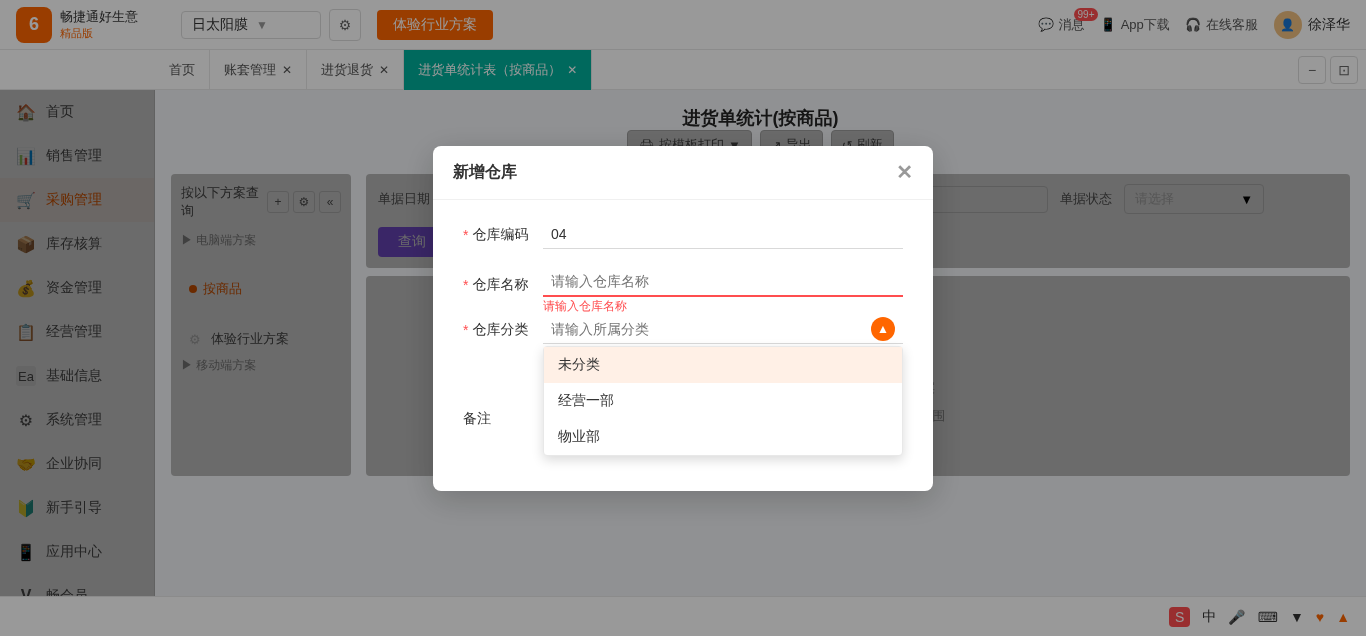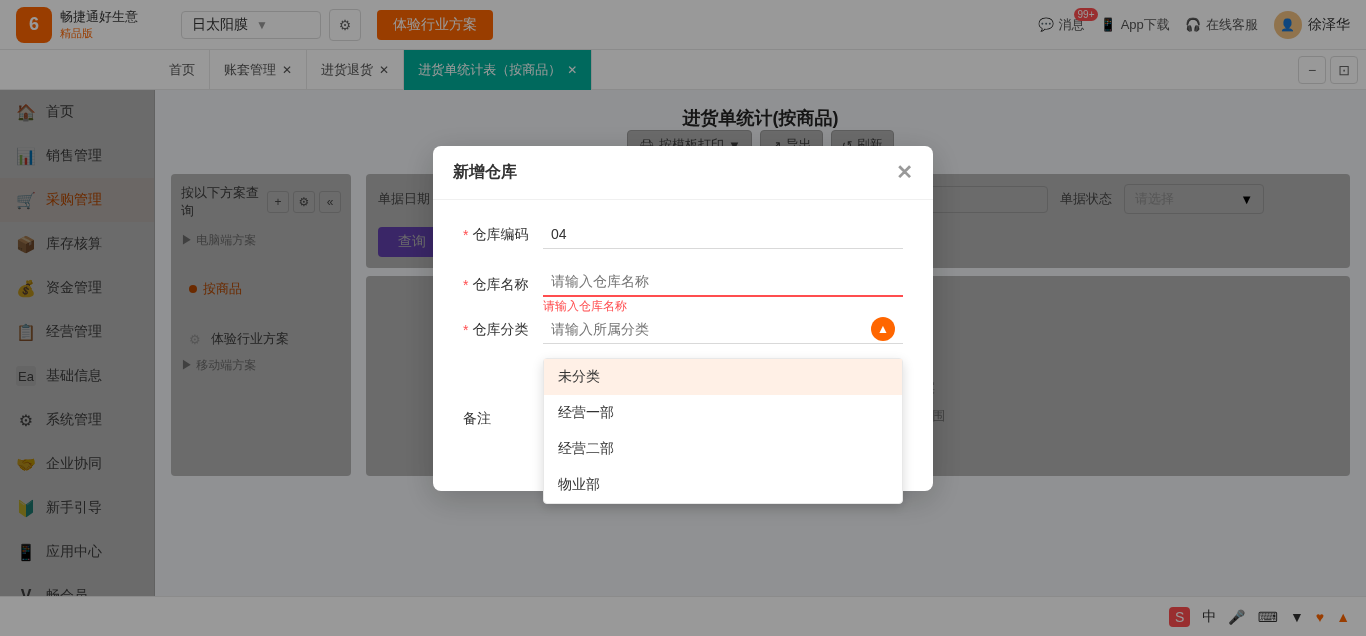--- a/index.html
+++ b/index.html
@@ -386,21 +386,21 @@
     .dropdown-popup {
       position: absolute;
       top: 100%;
       left: 0;
       width: 100%;
       background: white;
       border: 1px solid #e8e8e8;
       border-radius: 4px;
       box-shadow: 0 4px 12px rgba(0,0,0,0.15);
       z-index: 300;
-      margin-top: 14px;
+      margin-top: 2px;
     }
     .dropdown-item {
       padding: 9px 14px;
       cursor: pointer;
       font-size: 14px;
       color: #333;
     }
     .dropdown-item.selected { background: #fff0e6; }
 
     .dialog-footer {
@@ -684,21 +684,20 @@
             <span class="required">*</span>
             <span>仓库分类</span>
           </div>
           <div class="form-select-wrapper">
             <input class="form-select-input" placeholder="请输入所属分类" style="">
             <div class="form-select-arrow">▲</div>
             
             <div class="dropdown-popup">
               <div class="dropdown-item selected">未分类</div>
               <div class="dropdown-item">经营一部</div>
-              <div class="dropdown-item">经营二部</div>
               <div class="dropdown-item">物业部</div>
             </div>
           </div>
         </div>
 
         <div class="form-field" style="margin-top:60px;">
           <div class="form-label">备注</div>
           <input class="form-input" style="flex: 1 1 0%;">
         </div>
 

